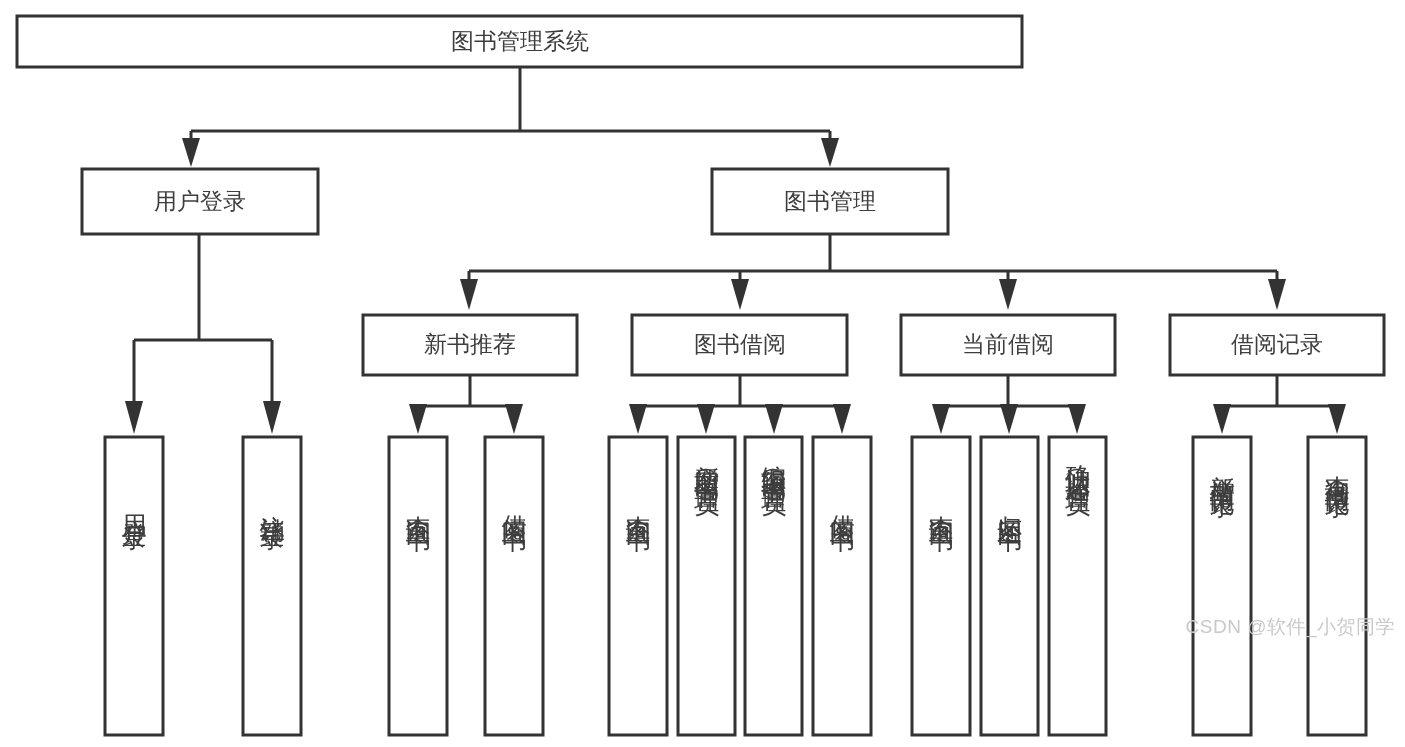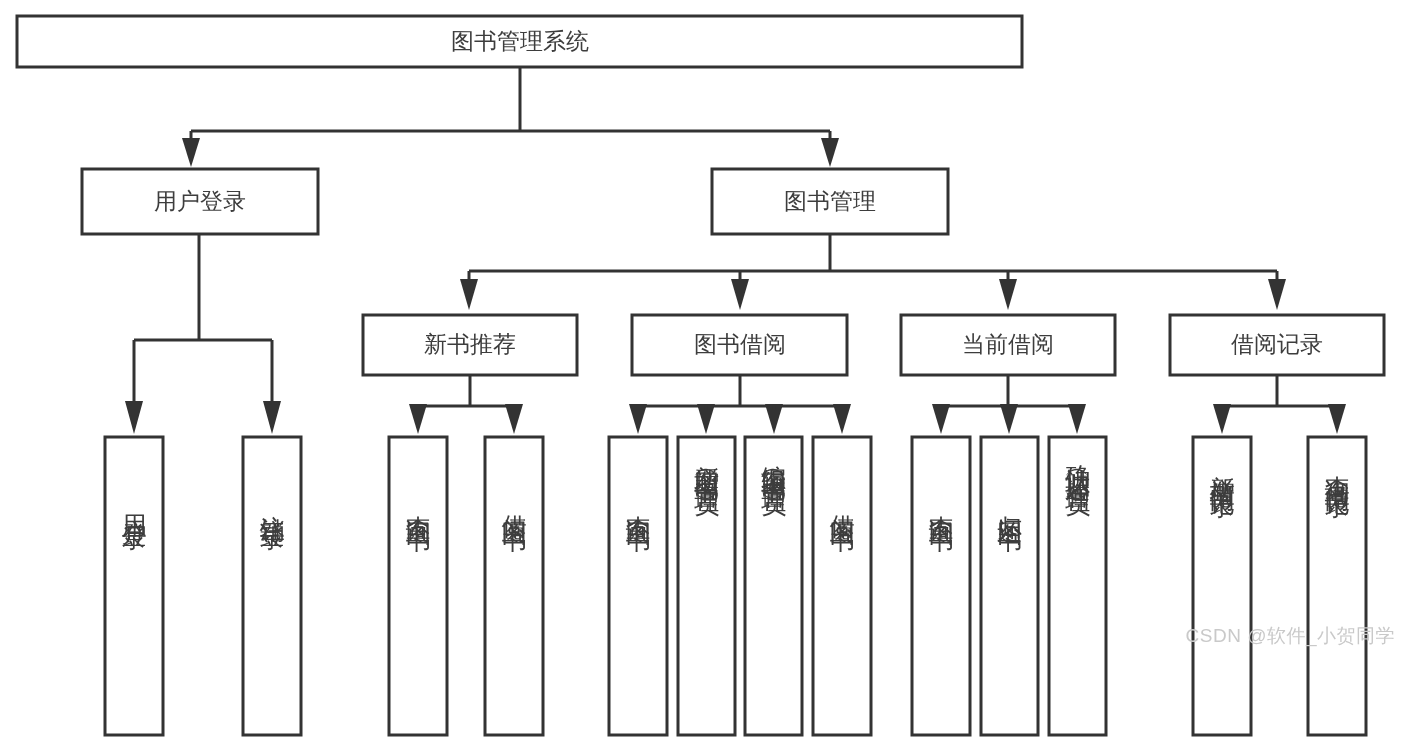--- a/index.html
+++ b/index.html
@@ -63,21 +63,21 @@
     font-size: 25px;
     line-height: 1.18;
     letter-spacing: 4px;
     color: #3d3d3d;
     white-space: nowrap;
     text-align: start;
   }
   #watermark {
     position: absolute;
     right: 10px;
-    bottom: 0;
+    bottom: 9px;
     font-family: "Liberation Sans", "DejaVu Sans", sans-serif;
     font-size: 19px;
     color: #c9c9c9;
     letter-spacing: 0.5px;
     white-space: nowrap;
   }
 </style>
 </head>
 <body>
 

